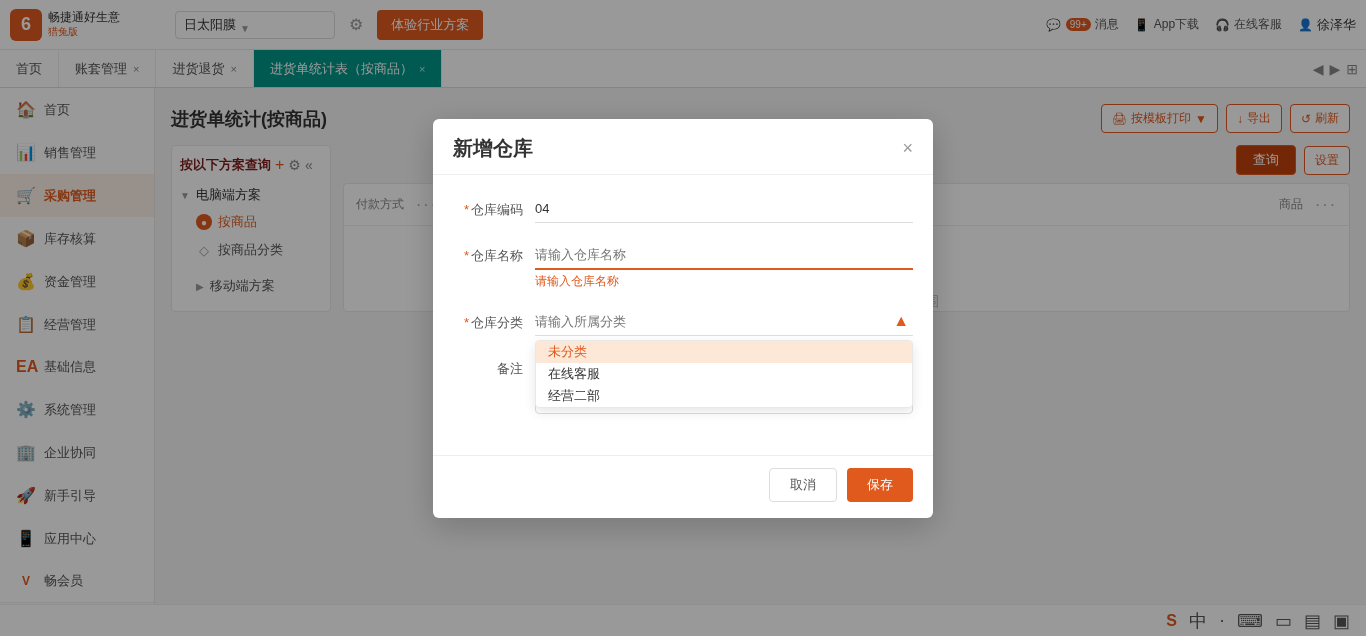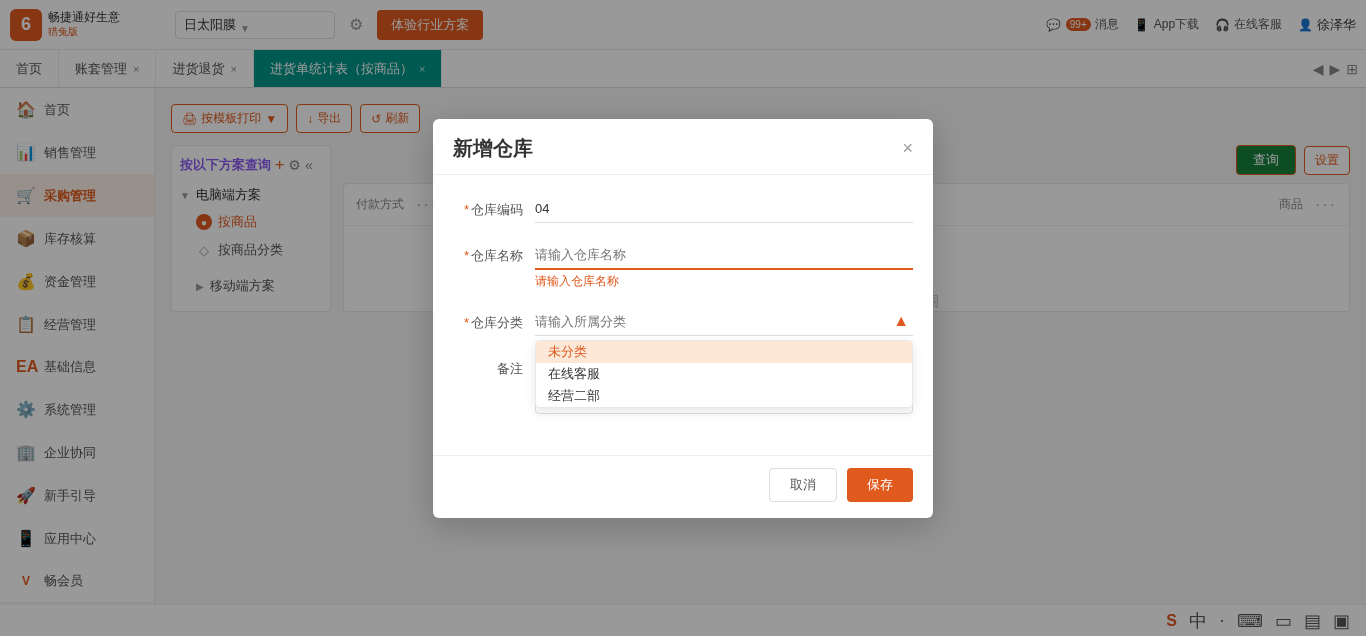--- a/index.html
+++ b/index.html
@@ -122,21 +122,21 @@
       margin-bottom: 12px;
     }
     .page-title { font-size: 18px; font-weight: bold; color: #333; }
     .page-actions { display: flex; align-items: center; gap: 8px; }
     .action-btn {
       display: flex; align-items: center; gap: 4px;
       border: 1px solid #e05a1e; color: #e05a1e;
       background: #fff; border-radius: 4px; padding: 5px 10px; cursor: pointer; font-size: 12px;
     }
     .action-btn-primary {
-      background: #15803d; color: #fff;
+      background: #c2410c; color: #fff;
       border: 1px solid #e05a1e; border-radius: 4px; padding: 5px 16px; cursor: pointer; font-size: 13px;
     }
 
     
     .table-area {
       background: #fff; border-radius: 4px; border: 1px solid #e8e8e8;
     }
     .table-toolbar {
       display: flex; align-items: center; padding: 8px 12px;
       border-bottom: 1px solid #eee; gap: 12px;
@@ -396,20 +396,21 @@
     </div>
     <div class="sidebar-bottom">
       <span class="sidebar-bottom-btn">⚙</span>
       <span class="sidebar-bottom-btn">🔊</span>
     </div>
   </div>
 
   <div class="content-area">
 
     <div class="page-title-row">
+      <h1 class="page-title">进货单统计(按商品)</h1>
       <div class="page-actions">
         <button class="action-btn">
           <span>🖨</span>
           <span>按模板打印</span>
           <span>▼</span>
         </button>
         <button class="action-btn">
           <span>↓</span>
           <span>导出</span>
         </button>
@@ -417,21 +418,21 @@
           <span>↺</span>
           <span>刷新</span>
         </button>
       </div>
     </div>
 
     <div style="display:flex;gap:12px;">
 
       <div style="width:160px;background:#fff;border:1px solid #e8e8e8;border-radius:4px;padding:10px 8px;flex-shrink:0;">
         <div style="display:flex;align-items:center;gap:4px;margin-bottom:8px;">
-          <span style="font-size:13px;color:#8b5cf6;font-weight:bold;">按以下方案查询</span>
+          <span style="font-size:13px;color:#7f1d1d;font-weight:bold;">按以下方案查询</span>
           <button class="filter-add-btn">+</button>
           <button class="filter-settings-btn">⚙</button>
           <button class="filter-collapse-btn">«</button>
         </div>
         <div class="sidebar-scheme-section" style="padding:0;">
           <div class="scheme-section-title">
             <span class="arrow">▼</span>
             <span>电脑端方案</span>
           </div>
           <div class="scheme-node active">

